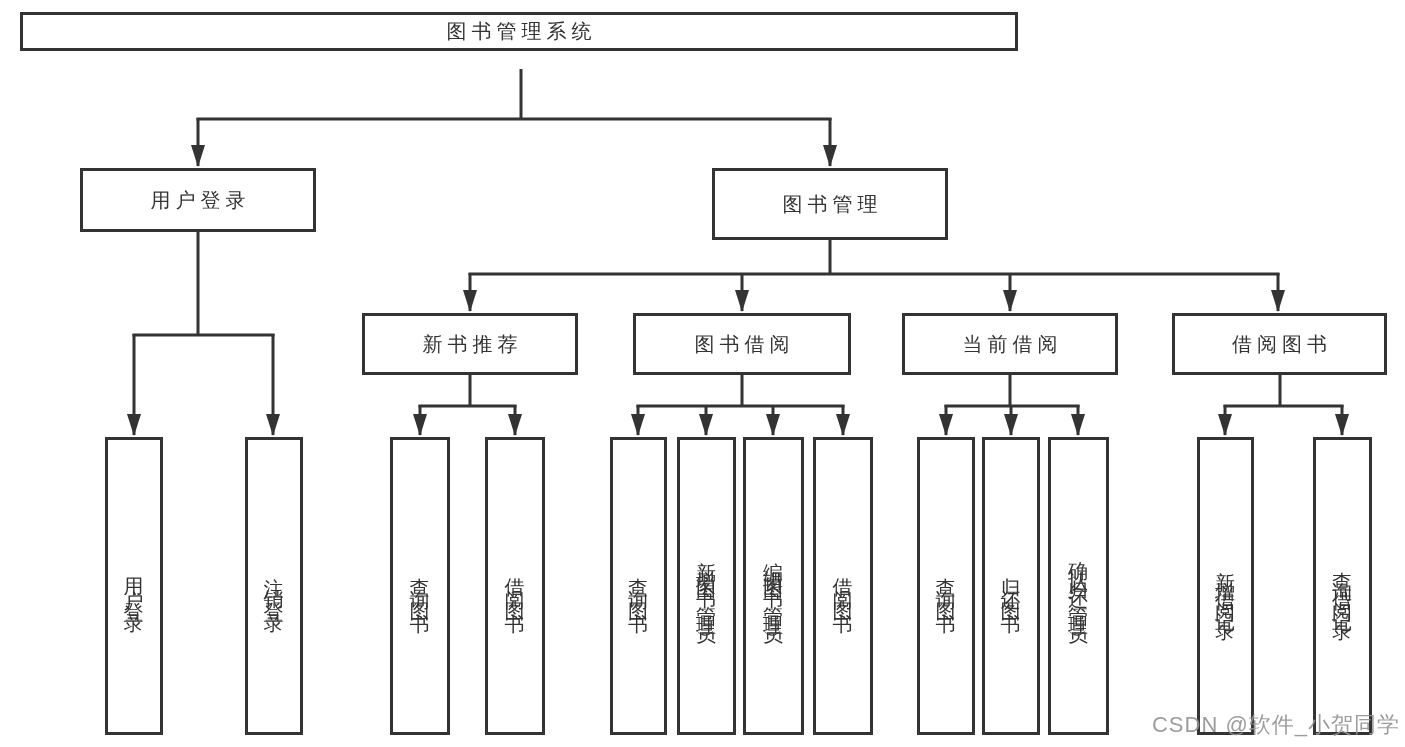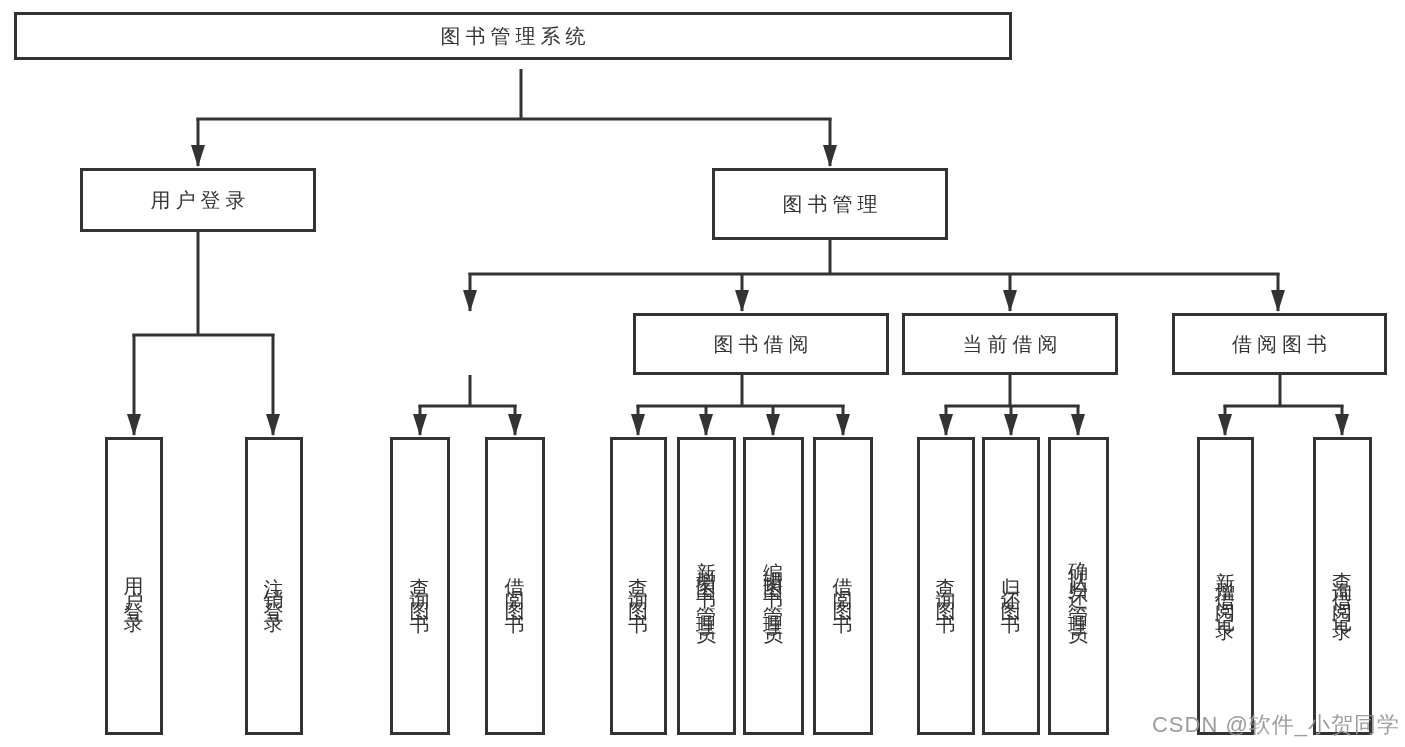--- a/index.html
+++ b/index.html
@@ -91,26 +91,27 @@
       <line x1="1011" y1="405" x2="1011" y2="435" marker-end="url(#arw)"></line>
       <line x1="1078" y1="405" x2="1078" y2="435" marker-end="url(#arw)"></line>
 
       <path d="M1280 375 V406"></path>
       <path d="M1223.5 406 H1343.5"></path>
       <line x1="1225" y1="405" x2="1225" y2="435" marker-end="url(#arw)"></line>
       <line x1="1342" y1="405" x2="1342" y2="435" marker-end="url(#arw)"></line>
     </g>
   </svg>
 
-  <div class="node h" style="left:14px;top:12px;width:998px;height:48px">图书管理系统</div>
+  <div class="node h" style="left:20px;top:12px;width:998px;height:39px">图书管理系统</div>
 
   <div class="node h" style="left:80px;top:168px;width:236px;height:64px">用户登录</div>
   <div class="node h" style="left:712px;top:168px;width:236px;height:72px">图书管理</div>
 
-  <div class="node h" style="left:633px;top:313px;width:256px;height:62px">图书借阅</div>
+  <div class="node h" style="left:362px;top:313px;width:216px;height:62px">新书推荐</div>
+  <div class="node h" style="left:633px;top:313px;width:218px;height:62px">图书借阅</div>
   <div class="node h" style="left:902px;top:313px;width:216px;height:62px">当前借阅</div>
   <div class="node h" style="left:1172px;top:313px;width:215px;height:62px">借阅图书</div>
 
   <div class="node v sp4" style="left:105px;top:437px;width:58px;height:298px">用户登录</div>
   <div class="node v sp4" style="left:245px;top:437px;width:58px;height:298px">注销登录</div>
 
   <div class="node v sp4" style="left:390px;top:437px;width:60px;height:298px">查询图书</div>
   <div class="node v sp4" style="left:485px;top:437px;width:60px;height:298px">借阅图书</div>
 
   <div class="node v sp4" style="left:610px;top:437px;width:57px;height:298px">查询图书</div>

